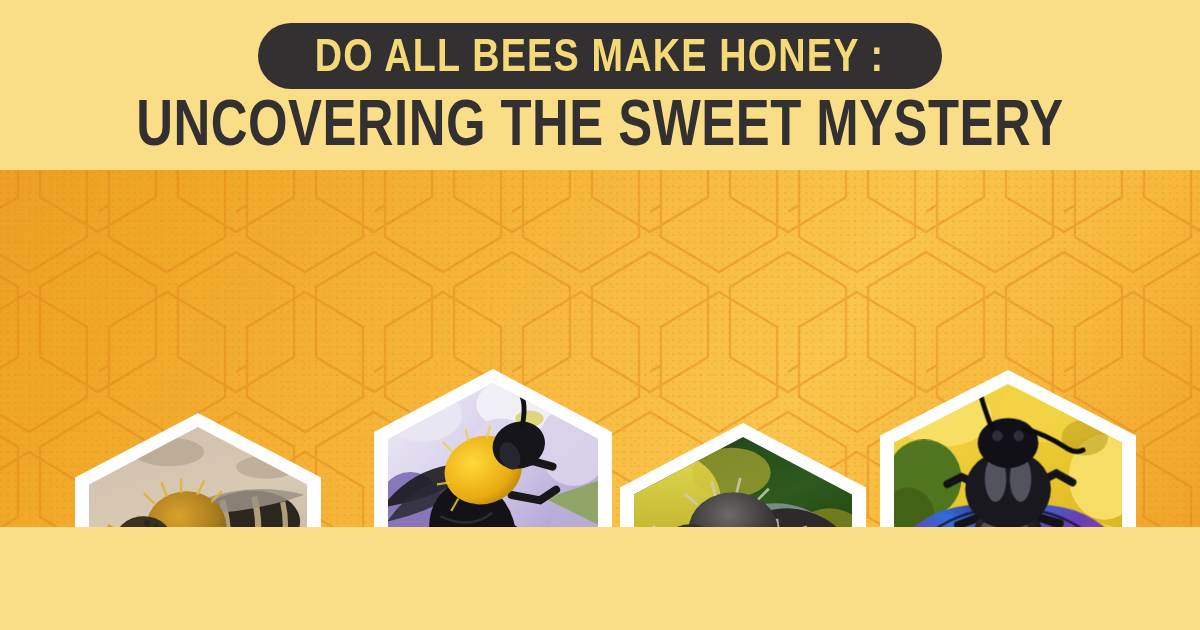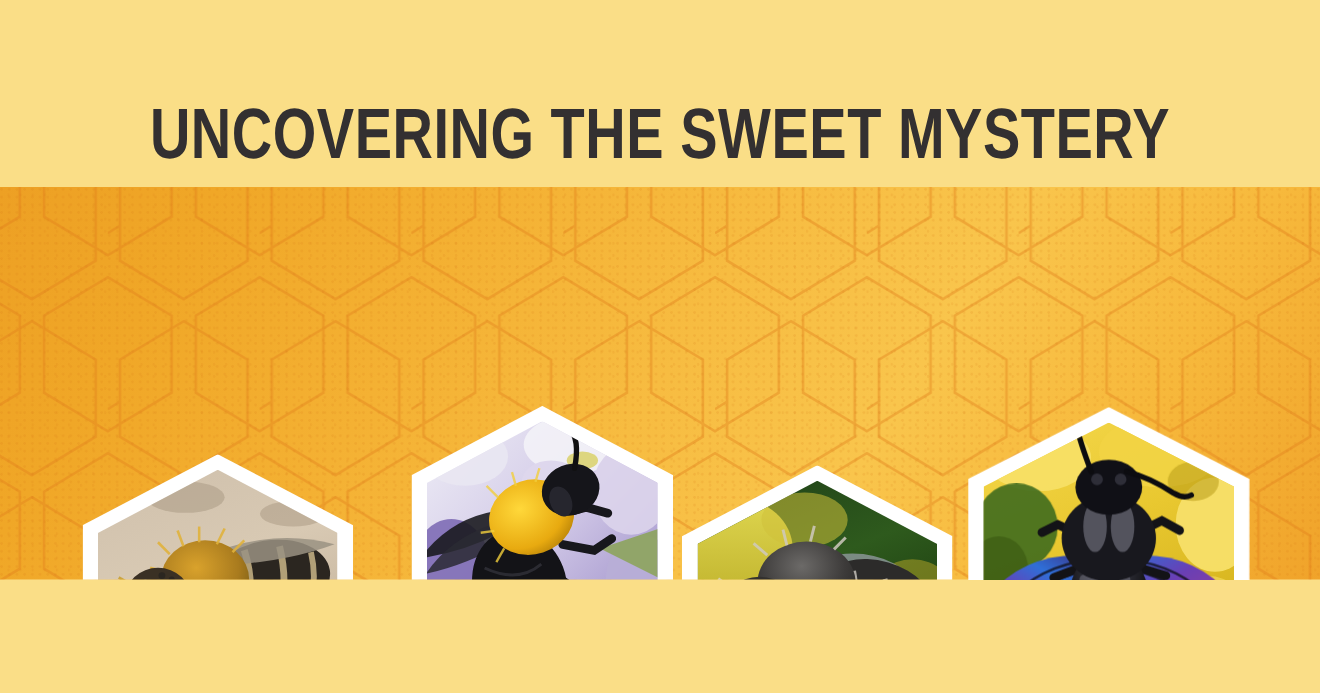--- a/index.html
+++ b/index.html
@@ -90,20 +90,23 @@
   
   .footer{
     position:absolute;left:0;top:527px;width:1200px;height:103px;
     background:#fade87;
   }
 </style>
 </head>
 <body>
 
 <div class="header">
+  <div class="title-pill">
+    <span class="title-pill-text">DO ALL BEES MAKE HONEY :</span>
+  </div>
   <div class="subtitle">UNCOVERING THE SWEET MYSTERY</div>
 </div>
 
 <div class="band">
 
   <svg class="band-hex-layer" viewBox="0 0 1290 440" preserveAspectRatio="none">
     <defs>
       <pattern id="hexpat" width="138" height="160" patternUnits="userSpaceOnUse">
         <g fill="none" stroke="#e2801c" stroke-width="2.4" opacity=".75">
           <path d="M69 2 L127 37 L127 107 L69 142 L11 107 L11 37 Z"></path>

